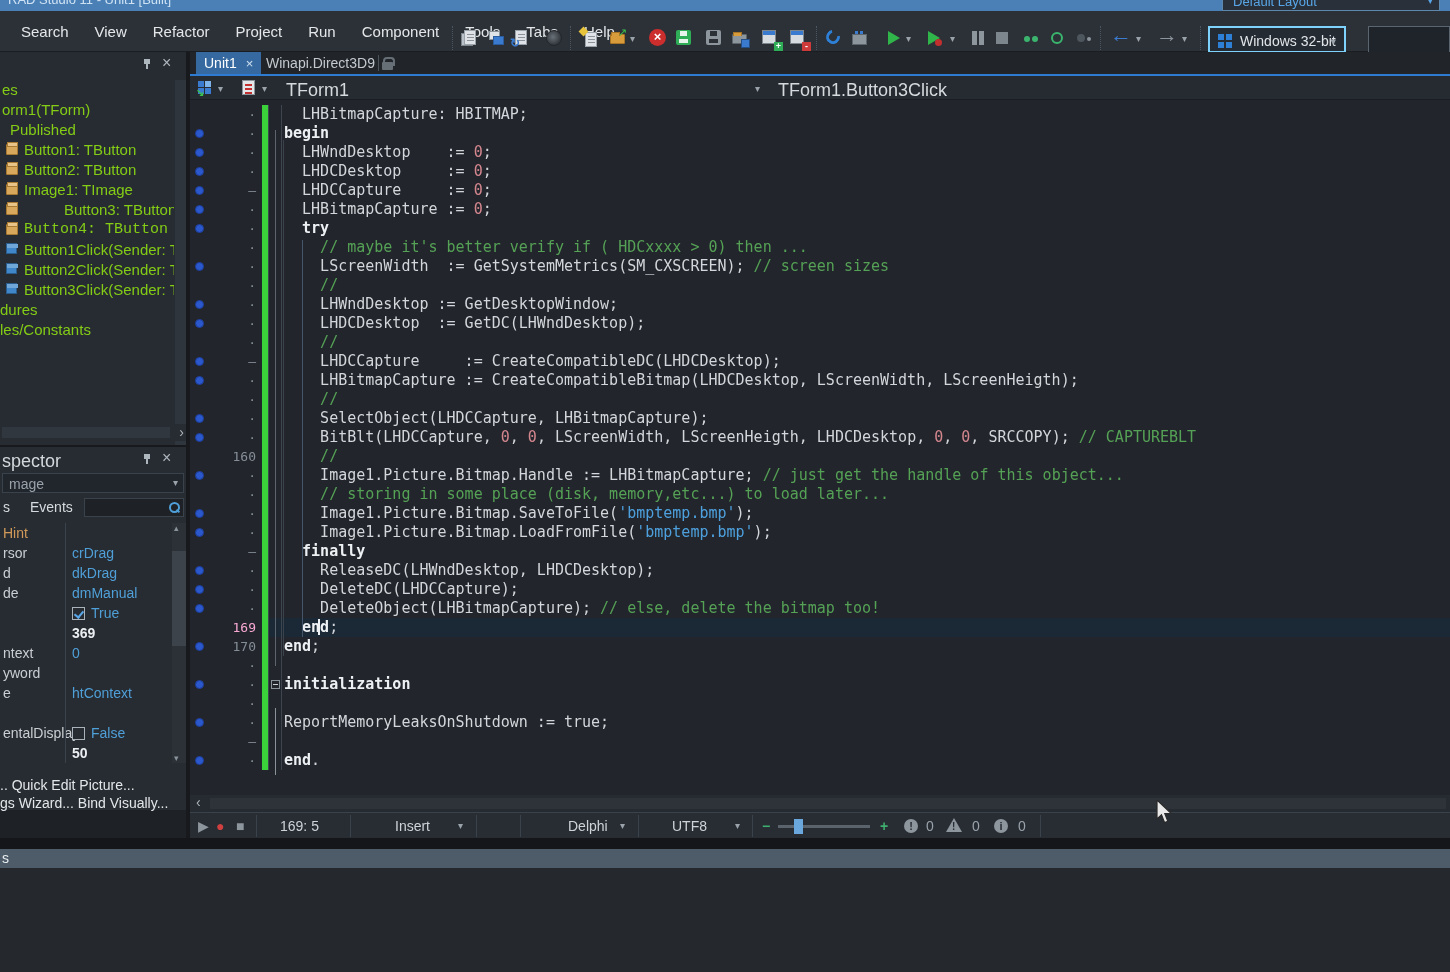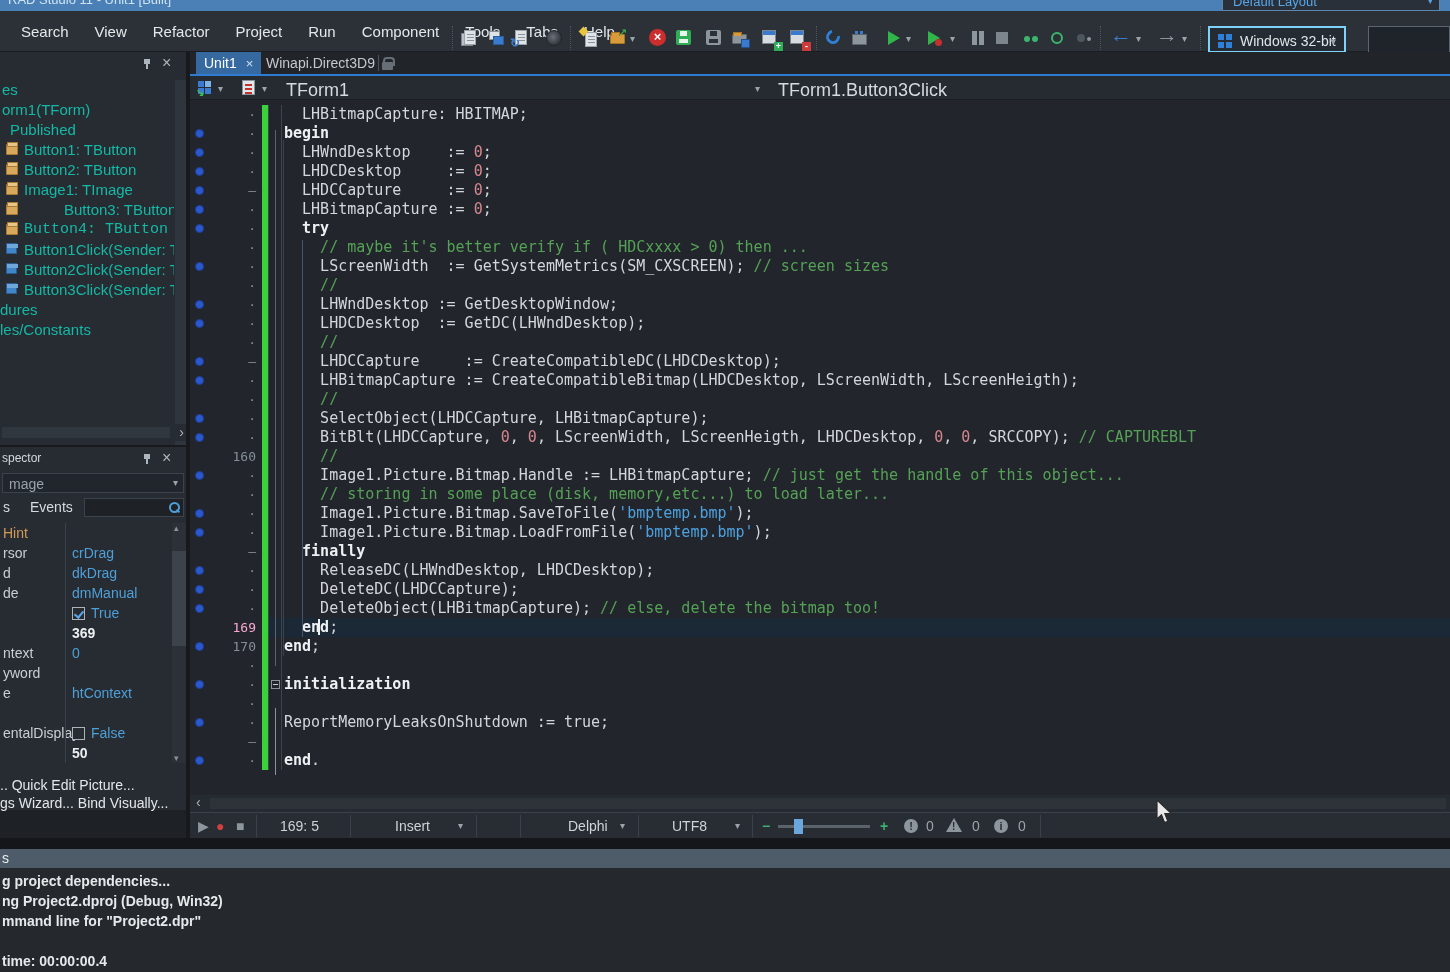--- a/index.html
+++ b/index.html
@@ -77,27 +77,27 @@
   .bc-grid { position:absolute; left:8px; top:5px; width:14px; height:14px; display:grid; grid-template-columns:6px 6px; grid-template-rows:6px 6px; gap:1px; }
   .bc-grid i { background:#3a7bd0; }
   .bc-grid i:nth-child(2){ background:#7db3e8; }
   .bc-grid .garrow { position:absolute; left:-2px; bottom:-3px; color:#3bc24e; font-size:10px; font-weight:bold; background:none; }
   .bc-doc { position:absolute; left:52px; top:4px; width:13px; height:15px; background:#e3e7ea; border:1px solid #8a929a; }
   .bc-doc::before { content:""; position:absolute; left:2px; top:3px; width:7px; height:2px; background:#c23030; box-shadow:0 4px 0 #c23030, 0 8px 0 #c23030; }
   .bc-text { position:absolute; top:4px; font-size:18px; color:#d5dade; }
   
   .panel { position:absolute; left:0; width:186px; background:#272c32; }
   .panel-header { position:relative; height:24px; }
-  .panel-title { position:absolute; left:2px; top:4px; font-size:12px; color:#d3d8dc; }
+  .panel-title { position:absolute; left:2px; top:4px; font-size:18px; color:#d3d8dc; }
   .pin { position:absolute; left:141px; top:6px; width:12px; height:12px; }
   .pin::before { content:""; position:absolute; left:3px; top:1px; width:6px; height:5px; background:#aeb6bd; }
   .pin::after { content:""; position:absolute; left:5px; top:6px; width:2px; height:5px; background:#aeb6bd; }
   .px { position:absolute; left:162px; top:2px; color:#aeb6bd; font-size:16px; }
   .tree { position:absolute; left:0; top:28px; width:174px; }
-  .tree-item { position:relative; height:20px; font-size:15px; color:#14b8a6; white-space:nowrap; overflow:hidden; }
+  .tree-item { position:relative; height:20px; font-size:15px; color:#84cc16; white-space:nowrap; overflow:hidden; }
   .tree-item .lbl { position:absolute; top:1px; }
   .tico-comp { position:absolute; top:4px; width:12px; height:11px; background:#d8a85c; border:1px solid #a87a32; border-radius:1px; }
   .tico-comp::before { content:""; position:absolute; left:0; top:-3px; width:9px; height:3px; background:#e8c488; border:1px solid #a87a32; }
   .tico-meth { position:absolute; top:3px; width:11px; height:11px; background:#3f87c9; border:1px solid #2a5c8e; transform:rotate(0deg); }
   .tico-meth::before { content:""; position:absolute; left:0; top:0; width:11px; height:4px; background:#6fa8d8; }
   .vscroll { position:absolute; right:0; width:11px; background:#2f353c; }
   .hscroll-row { position:absolute; left:0; width:186px; height:17px; background:#272c32; }
   .hscroll-track { position:absolute; left:2px; top:3px; width:168px; height:11px; background:#31373e; }
   .hscroll-btn { position:absolute; right:2px; top:0px; color:#aeb6bd; font-size:14px; }
   
@@ -794,27 +794,20 @@
     <span class="es" style="left:828px;color:#9aa2aa">0</span>
     <div class="es-sep" style="left:850px"></div>
   </div>
 
   <div class="gap-strip"></div>
 
   <div class="messages">
     <div class="msg-header">
         <span>s</span>
       </div>
-    <div class="msg-lines">
-        <div class="msg-line">g project dependencies...</div>
-        <div class="msg-line">ng Project2.dproj (Debug, Win32)</div>
-        <div class="msg-line">mmand line for "Project2.dpr"</div>
-        <div class="msg-line">&nbsp;</div>
-        <div class="msg-line">time: 00:00:00.4</div>
-      </div>
   </div>
 
   <div class="mouse">
     <svg width="18" height="26" viewBox="0 0 18 26">
         <path d="M1 0 L1 19 L5.5 14.8 L8.6 22.6 L11.8 21.2 L8.8 13.6 L15 13.3 Z" fill="#e9e9e9" stroke="#2a2a2a" stroke-width="1.2"></path>
       </svg>
   </div>
 
 </div>
 

